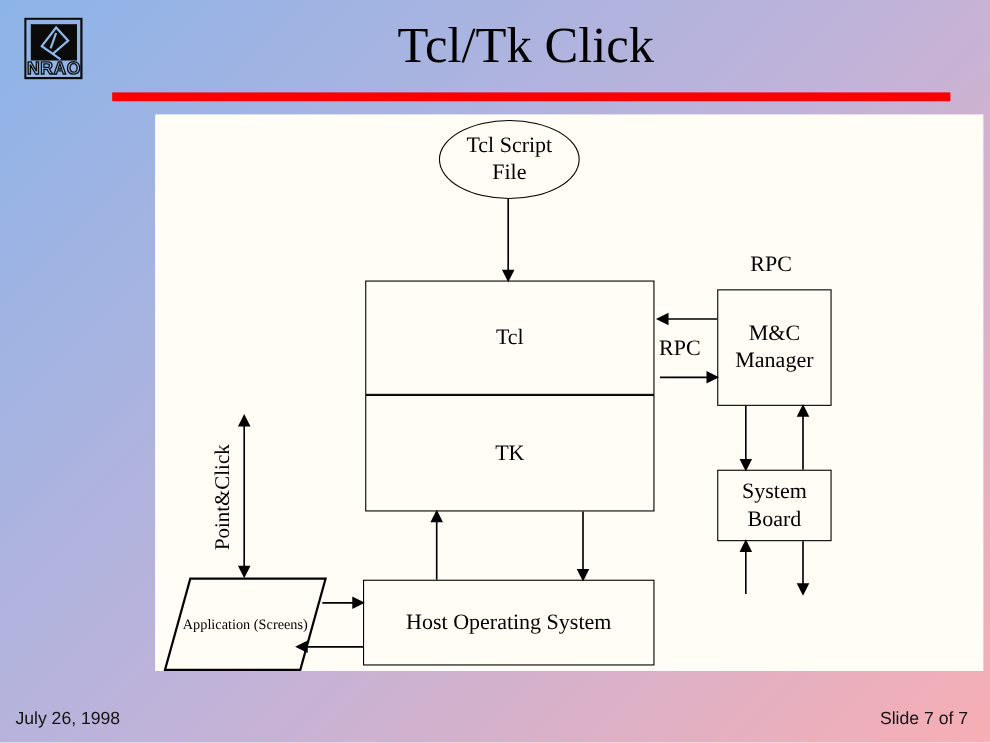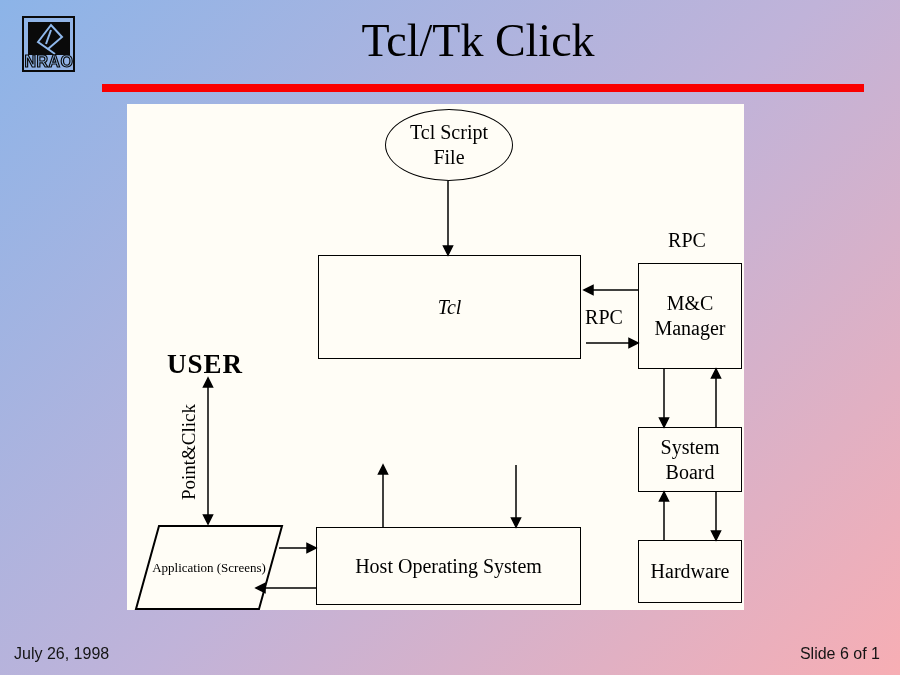--- a/index.html
+++ b/index.html
@@ -15,29 +15,29 @@
     position:relative;width:900px;height:675px;overflow:hidden;
     background:linear-gradient(135deg,var(--bg-top-left) 0%,var(--bg-mid) 52%,var(--bg-bottom-right) 100%);
     font-family:"Liberation Serif","DejaVu Serif",serif;color:var(--ink);
   }
   .title{
     position:absolute;left:118px;top:16px;width:720px;text-align:center;
     font-size:46px;line-height:1.1;color:#000;
   }
   .rule{position:absolute;left:102px;top:84px;width:762px;height:8px;background:var(--accent-red);}
   .logo{position:absolute;left:22px;top:16px;width:54px;height:58px;}
-  .diagram{position:absolute;left:127px;top:104px;width:617px;height:506px;background:var(--canvas-white);}
+  .diagram{position:absolute;left:141px;top:104px;width:721px;height:506px;background:var(--canvas-white);padding-left:32px;}
   .node{
     position:absolute;border:1.5px solid #000;box-sizing:border-box;
     display:flex;align-items:center;justify-content:center;text-align:center;
     font-size:20px;line-height:1.25;background:transparent;
   }
   .node-ellipse{left:258px;top:5px;width:128px;height:72px;border-radius:50%;}
   .node-ellipse span{display:block;width:100px;}
-  .node-tcl{left:191px;top:151px;width:263px;height:104px;font-style:italic;}
+  .node-tcl{left:191px;top:151px;width:263px;height:104px;}
   .node-tk{left:191px;top:255px;width:263px;height:106px;}
   .node-mc{left:511px;top:159px;width:104px;height:106px;}
   .node-mc span{display:block;width:90px;}
   .node-sb{left:511px;top:323px;width:104px;height:65px;}
   .node-sb span{display:block;width:70px;}
   .node-hw{left:511px;top:436px;width:104px;height:63px;}
   .node-hos{left:189px;top:423px;width:265px;height:78px;}
   .arrows{position:absolute;left:0;top:0;width:617px;height:506px;pointer-events:none;}
   .freelabel{position:absolute;font-size:20px;line-height:1.2;}
   .rpc-top{left:510px;top:124px;width:100px;text-align:center;}
@@ -69,28 +69,28 @@
   <div class="rule"></div>
 
   <div class="diagram">
 
     <div class="node node-ellipse">
       <span>Tcl Script File</span>
     </div>
     <div class="node node-tcl">
       <span>Tcl</span>
     </div>
+    <div class="node node-tk">
+      <span>TK</span>
+    </div>
     <div class="node node-mc">
       <span>M&amp;C Manager</span>
     </div>
     <div class="node node-sb">
       <span>System Board</span>
-    </div>
-    <div class="node node-hw">
-      <span>Hardware</span>
     </div>
     <div class="node node-hos">
       <span>Host Operating System</span>
     </div>
 
     <svg class="arrows" viewBox="0 0 617 506">
       <g stroke="#000" stroke-width="1.5" fill="#000">
         <polygon points="32,422 155,422 132,505 9,505" fill="none" stroke-width="2"></polygon>
 
         <g>
@@ -140,22 +140,21 @@
         </g>
         <g>
           <line x1="589" y1="388" x2="589" y2="429"></line>
           <polygon points="589,436 584.5,427 593.5,427"></polygon>
         </g>
       </g>
     </svg>
 
     <div class="freelabel rpc-top">RPC</div>
     <div class="freelabel rpc-between">RPC</div>
-    <div class="freelabel user-label">USER</div>
     <div class="freelabel point-click">Point&amp;Click</div>
     <div class="freelabel app-label">Application (Screens)</div>
 
   </div>
 
   <div class="footer footer-date">July 26, 1998</div>
-  <div class="footer footer-slide">Slide 6 of 1</div>
+  <div class="footer footer-slide">Slide 7 of 7</div>
 
 </div>
 
 </body></html>

